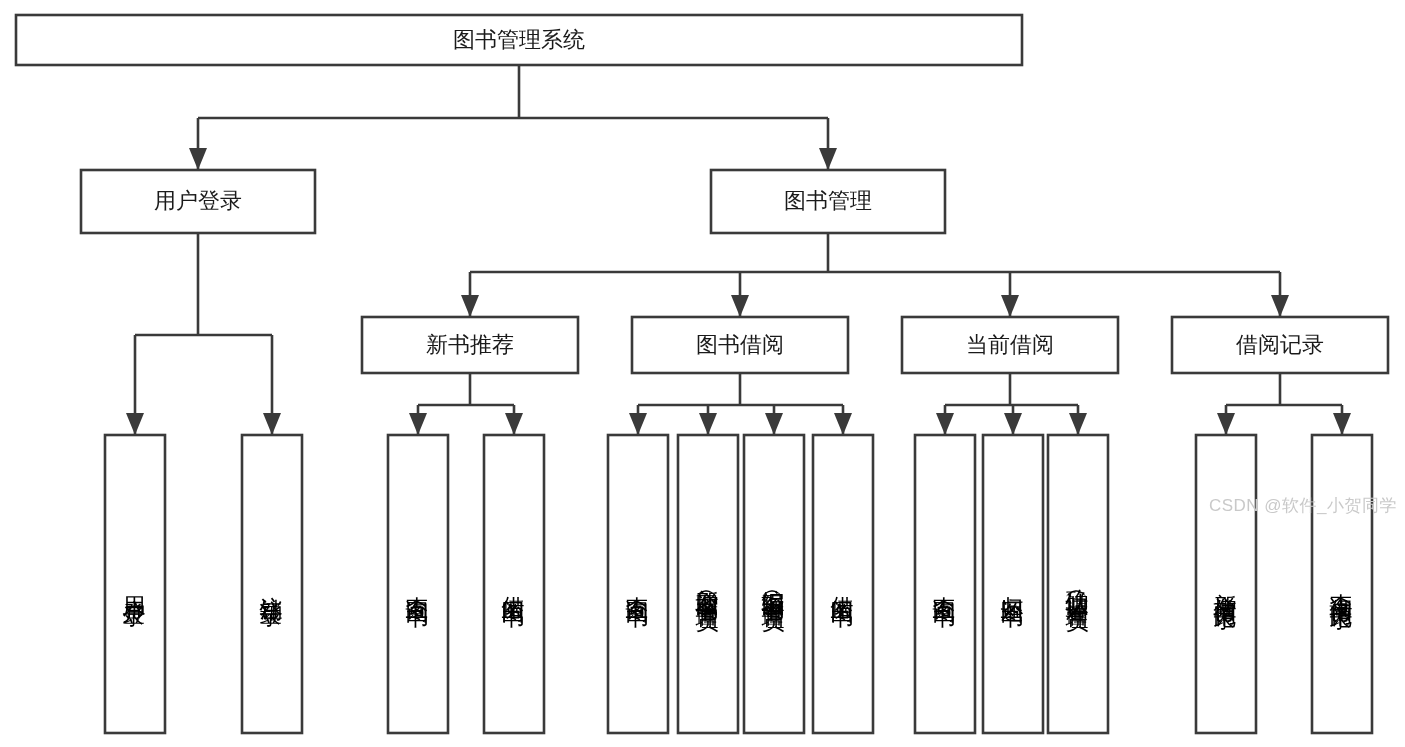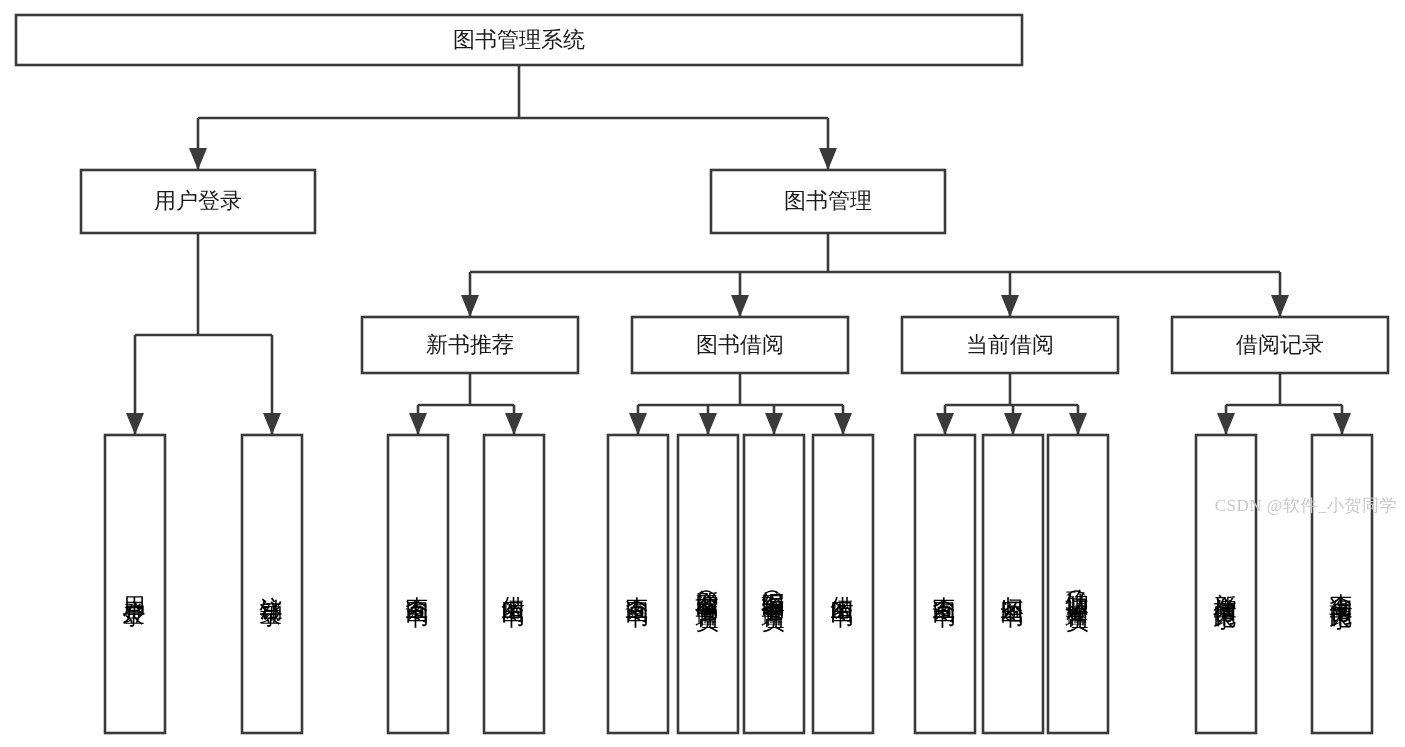--- a/index.html
+++ b/index.html
@@ -56,21 +56,21 @@
     stroke-linecap: butt;
   }
   .arrow-head {
     fill: #3a3a3a;
     stroke: none;
   }
   .watermark {
     position: absolute;
     right: 8px;
     bottom: 6px;
-    font-family: Liberation Serif, serif;
+    font-family: Liberation Sans, sans-serif;
     font-size: 17px;
     color: #c9c9c9;
     letter-spacing: 0.5px;
     user-select: none;
     white-space: nowrap;
   }
 </style>
 </head>
 <body>
 

